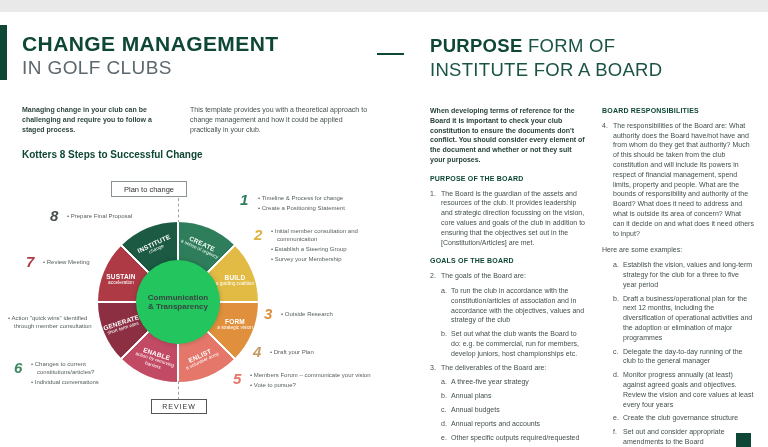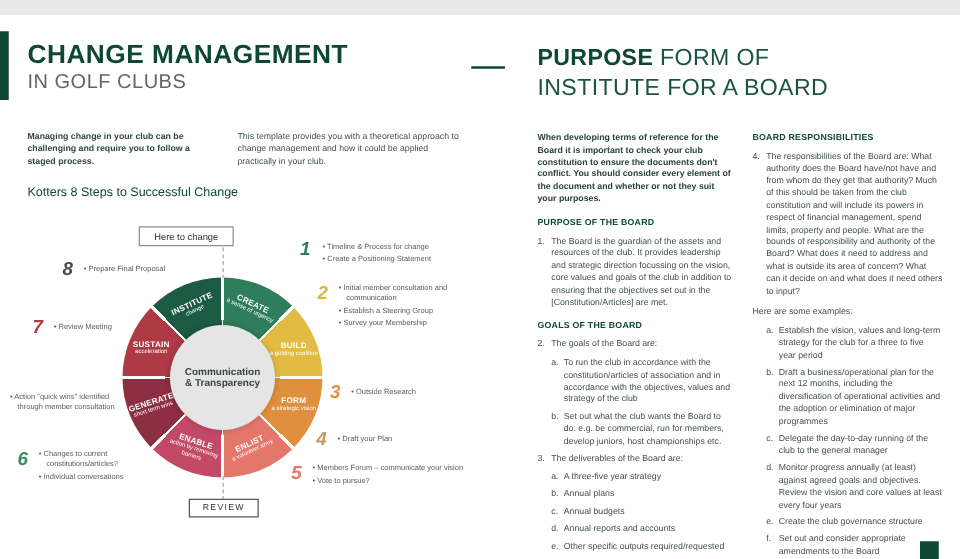--- a/index.html
+++ b/index.html
@@ -4,45 +4,45 @@
 <style>
   * { margin:0; padding:0; box-sizing:border-box; }
   body { font-family:"Liberation Sans", sans-serif; background:#e9e9e9; }
   .canvas { position:relative; width:768px; height:447px; background:#ffffff; overflow:hidden; margin:12px auto; }
   .abs { position:absolute; }
 
   
   .accent-bar { left:0; top:13px; width:7px; height:55px; background:#0e4736; }
   .lp-title { left:22px; top:20px; line-height:1.18; letter-spacing:.4px; }
   .lp-title .t1 { display:block; font-size:21px; font-weight:700; color:#0e4736; }
-  .lp-title .t2 { display:block; font-size:16px; font-weight:400; color:#5c686e; }
+  .lp-title .t2 { display:block; font-size:19px; font-weight:400; color:#5c686e; }
   .lp-intro { font-size:7px; line-height:1.45; color:#42514c; }
   .lp-intro1 { left:22px; top:93px; width:152px; font-weight:700; color:#2f463e; }
   .lp-intro2 { left:190px; top:93px; width:178px; }
-  .lp-section { left:22px; top:137px; font-size:10px; font-weight:400; color:#0e4736; }
+  .lp-section { left:22px; top:137px; font-size:10px; font-weight:700; color:#0e4736; }
 
   .vote-box { left:111px; top:169px; width:76px; height:16px; border:1px solid #8a938f; background:#fff;
               display:flex; align-items:center; justify-content:center; font-size:7.5px; color:#333; z-index:3; }
   .review-box { left:151px; top:387px; width:56px; height:15px; border:1px solid #555; background:#fff;
               display:flex; align-items:center; justify-content:center; font-size:7px; letter-spacing:1px; color:#333; z-index:3; }
   .dash-v { width:0; border-left:1px dashed #9aa6a1; }
   .dash-v1 { left:178px; top:186px; height:25px; }
   .dash-v2 { left:178px; top:369px; height:19px; }
 
   .wheel { left:98px; top:210px; width:160px; height:160px; border-radius:50%;
     background: conic-gradient(
       #fff 0deg 1deg, #2E7D5B 1deg 44deg, #fff 44deg 46deg,
       #E2BB45 46deg 89deg, #fff 89deg 91deg,
       #E08F3C 91deg 134deg, #fff 134deg 136deg,
       #E4766A 136deg 179deg, #fff 179deg 181deg,
       #C24A64 181deg 224deg, #fff 224deg 226deg,
       #8C2F43 226deg 269deg, #fff 269deg 271deg,
       #AE3A46 271deg 314deg, #fff 314deg 316deg,
       #1C5A44 316deg 359deg, #fff 359deg 360deg); }
-  .wheel-center { left:136px; top:248px; width:84px; height:84px; border-radius:50%; background:#e5e5e5; z-index:2;
+  .wheel-center { left:136px; top:248px; width:84px; height:84px; border-radius:50%; background:#22c55e; z-index:2;
       display:flex; align-items:center; justify-content:center; text-align:center; padding:8px;
       font-size:8px; font-weight:700; color:#3a4542; box-shadow:0 0 5px rgba(0,0,0,.2); }
 
   .seg { text-align:center; color:#fff; width:50px; z-index:2; }
   .seg .seg-name { font-size:6.5px; font-weight:700; letter-spacing:.2px; }
   .seg .seg-sub  { font-size:4.8px; line-height:1.15; }
   .seg-create   { left:201px; top:234px; transform:translate(-50%,-50%) rotate(25deg); }
   .seg-build    { left:235px; top:268px; transform:translate(-50%,-50%); }
   .seg-form     { left:235px; top:312px; transform:translate(-50%,-50%); }
   .seg-enlist   { left:201px; top:346px; transform:translate(-50%,-50%) rotate(-25deg); }
@@ -99,21 +99,21 @@
   <div class="abs lp-title">
     <span class="t1">CHANGE MANAGEMENT</span>
     <span class="t2">IN GOLF CLUBS</span>
   </div>
 
   <p class="abs lp-intro lp-intro1">Managing change in your club can be challenging and require you to follow a staged process.</p>
   <p class="abs lp-intro lp-intro2">This template provides you with a theoretical approach to change management and how it could be applied practically in your club.</p>
 
   <div class="abs lp-section">Kotters 8 Steps to Successful Change</div>
 
-  <div class="abs vote-box">Here to change</div>
+  <div class="abs vote-box">Plan to change</div>
   <div class="abs dash-v dash-v1"></div>
 
   <div class="abs wheel"></div>
 
   <div class="abs seg seg-create">
     <div class="seg-name">CREATE</div>
     <div class="seg-sub">a sense of urgency</div>
   </div>
   <div class="abs seg seg-build">
     <div class="seg-name">BUILD</div>

